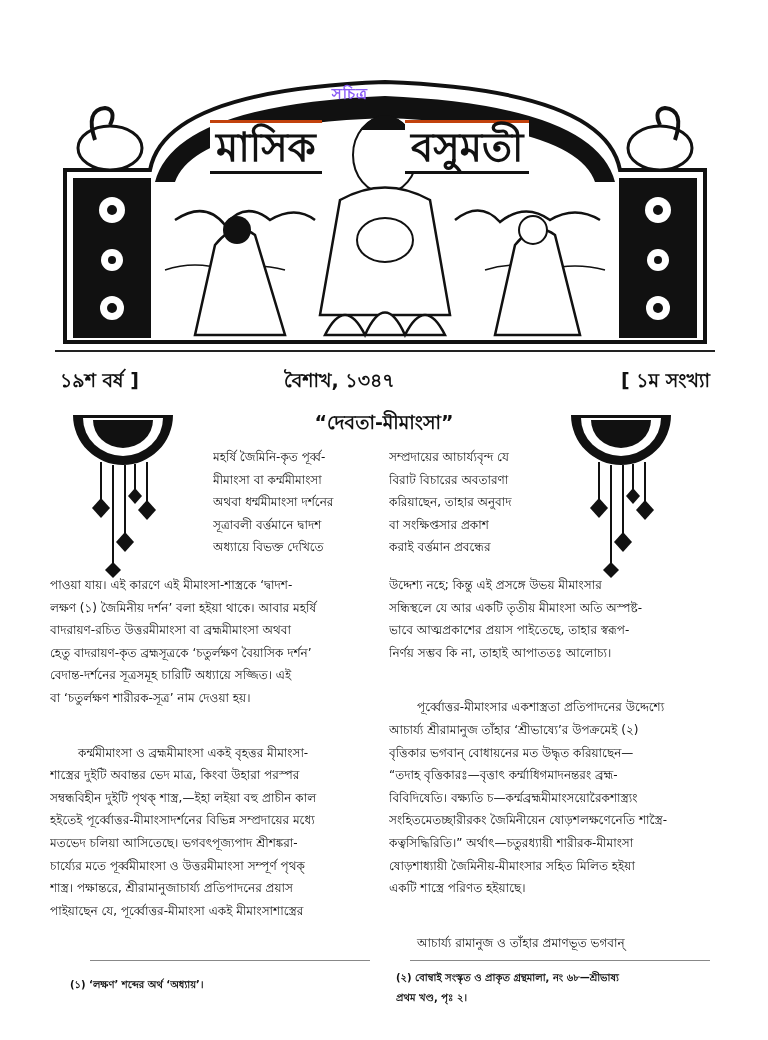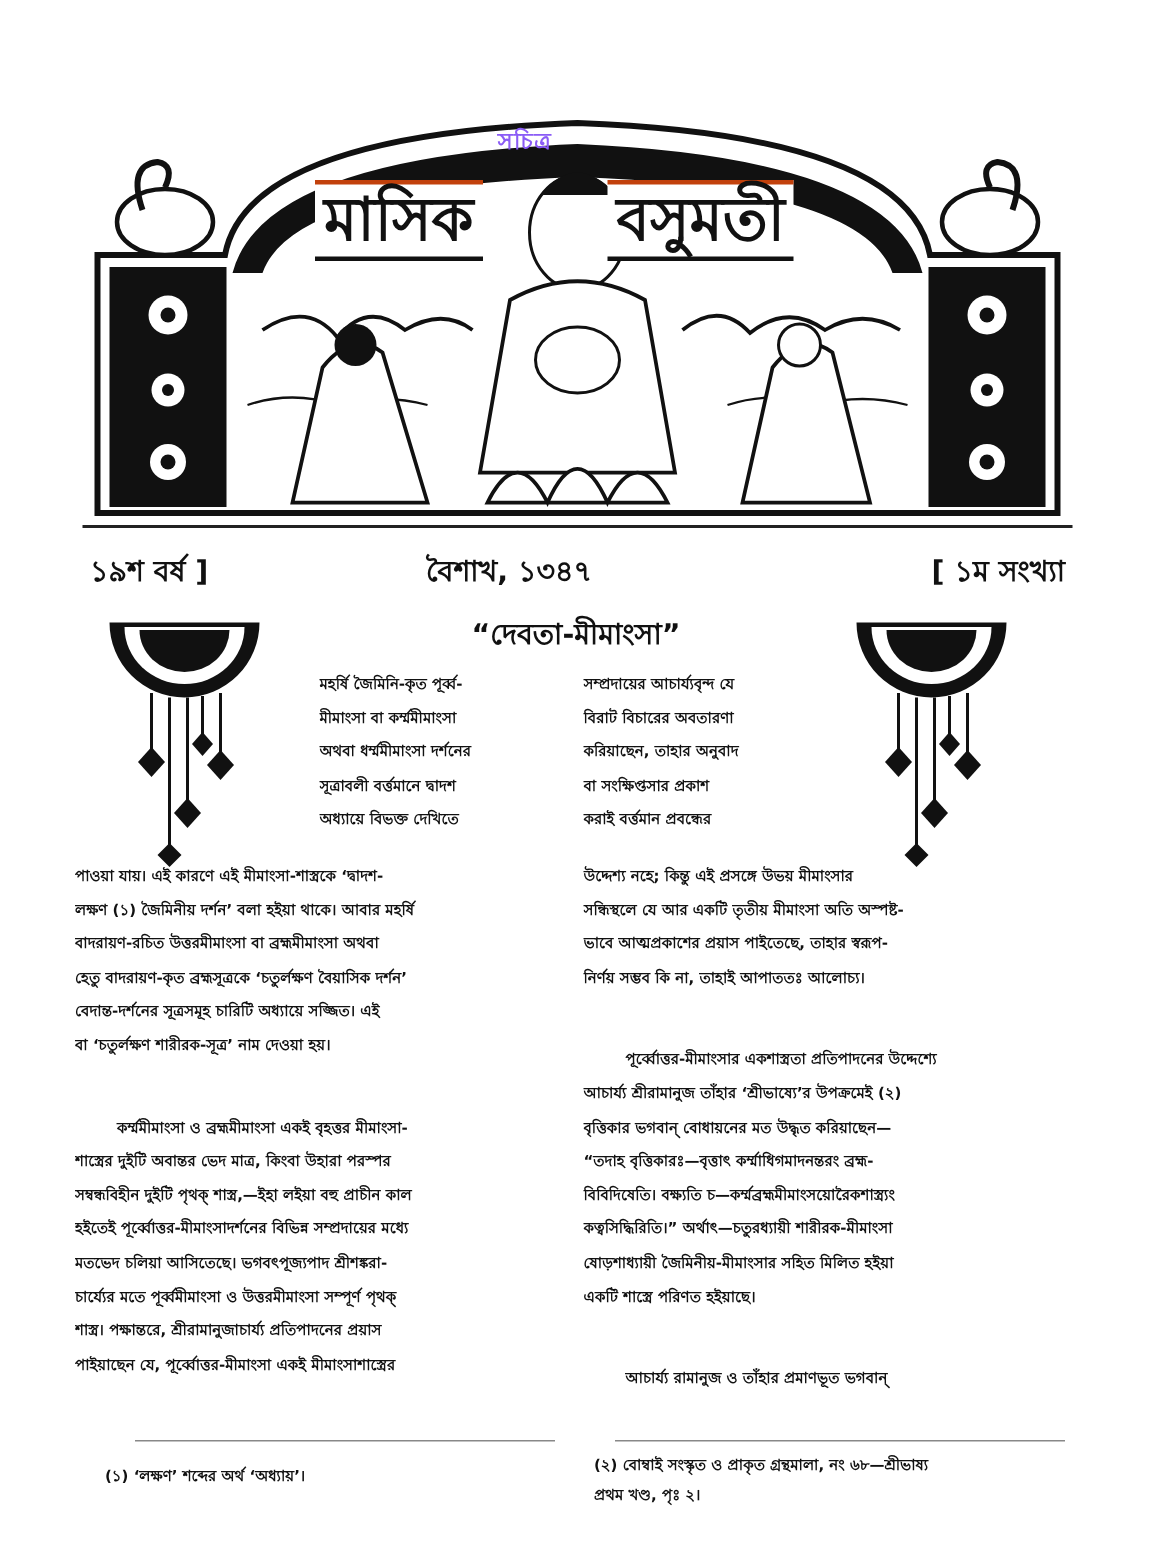--- a/index.html
+++ b/index.html
@@ -35,21 +35,21 @@
   .il-date { left: 224px; }
   .il-number { right: 0; }
   .article-title {
     position: absolute; top: 408px; left: 0; width: 768px; text-align: center;
     font-size: 19px; font-weight: bold;
   }
   .pendant { position: absolute; width: 110px; height: 170px; }
   .pendant-left { left: 68px; top: 410px; }
   .pendant-right { left: 566px; top: 410px; }
   .col {
-    position: absolute; font-size: 10px; font-weight: bold; line-height: 22.6px;
+    position: absolute; font-size: 12px; font-weight: normal; line-height: 22.6px;
   }
   .col p { margin: 0; white-space: nowrap; overflow: hidden; text-align: justify; }
   .col .indent { padding-left: 28px; margin-top: 32px; }
   .col-left-narrow { left: 213px; top: 446px; width: 165px; }
   .col-left-wide { left: 50px; top: 574px; width: 330px; }
   .col-right-narrow { left: 389px; top: 446px; width: 170px; }
   .col-right-wide { left: 389px; top: 574px; width: 330px; }
   .fn-rule { position: absolute; height: 1px; background: #888; top: 960px; }
   .fn-rule-left { left: 90px; width: 280px; }
   .fn-rule-right { left: 410px; width: 300px; }
@@ -202,20 +202,21 @@
 <div class="col col-right-wide">
   <p>উদ্দেশ্য নহে; কিন্তু এই প্রসঙ্গে উভয় মীমাংসার</p>
   <p>সন্ধিস্থলে যে আর একটি তৃতীয় মীমাংসা অতি অস্পষ্ট-</p>
   <p>ভাবে আত্মপ্রকাশের প্রয়াস পাইতেছে, তাহার স্বরূপ-</p>
   <p>নির্ণয় সম্ভব কি না, তাহাই আপাততঃ আলোচ্য।</p>
   <p class="indent">পূর্ব্বোত্তর-মীমাংসার একশাস্ত্রতা প্রতিপাদনের উদ্দেশ্যে</p>
   <p>আচার্য্য শ্রীরামানুজ তাঁহার ‘শ্রীভাষ্যে’র উপক্রমেই (২)</p>
   <p>বৃত্তিকার ভগবান্ বোধায়নের মত উদ্ধৃত করিয়াছেন—</p>
   <p>“তদাহ বৃত্তিকারঃ—বৃত্তাৎ কর্ম্মাধিগমাদনন্তরং ব্রহ্ম-</p>
   <p>বিবিদিষেতি। বক্ষ্যতি চ—কর্ম্মব্রহ্মমীমাংসয়োরৈকশাস্ত্র্যং</p>
+  <p>সংহিতমেতচ্ছারীরকং জৈমিনীয়েন ষোড়শলক্ষণেনেতি শাস্ত্রৈ-</p>
   <p>কত্বসিদ্ধিরিতি।” অর্থাৎ—চতুরধ্যায়ী শারীরক-মীমাংসা</p>
   <p>ষোড়শাধ্যায়ী জৈমিনীয়-মীমাংসার সহিত মিলিত হইয়া</p>
   <p>একটি শাস্ত্রে পরিণত হইয়াছে।</p>
   <p class="indent">আচার্য্য রামানুজ ও তাঁহার প্রমাণভূত ভগবান্</p>
 </div>
 
 <div class="fn-rule fn-rule-left"></div>
 <div class="fn-rule fn-rule-right"></div>
 <div class="footnote fn-left">(১) ‘লক্ষণ’ শব্দের অর্থ ‘অধ্যায়’।</div>
 <div class="footnote fn-right">

